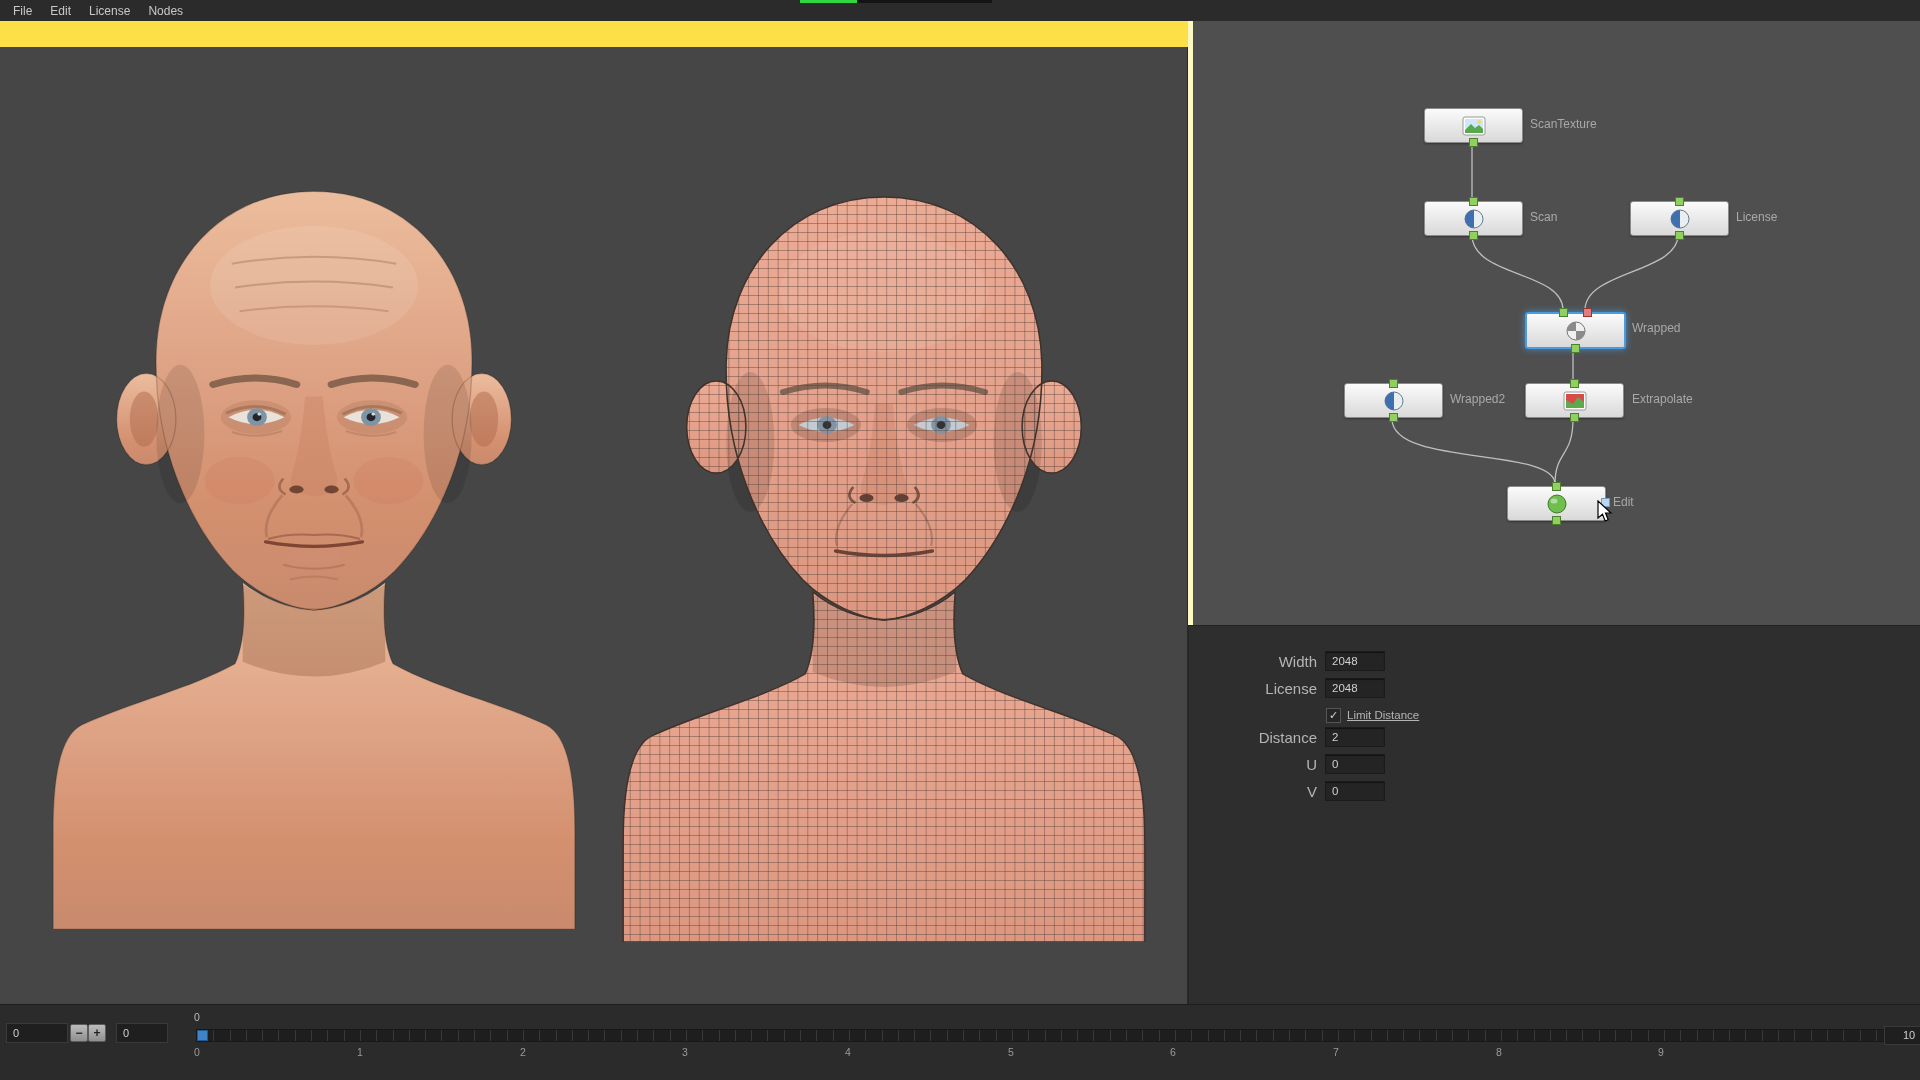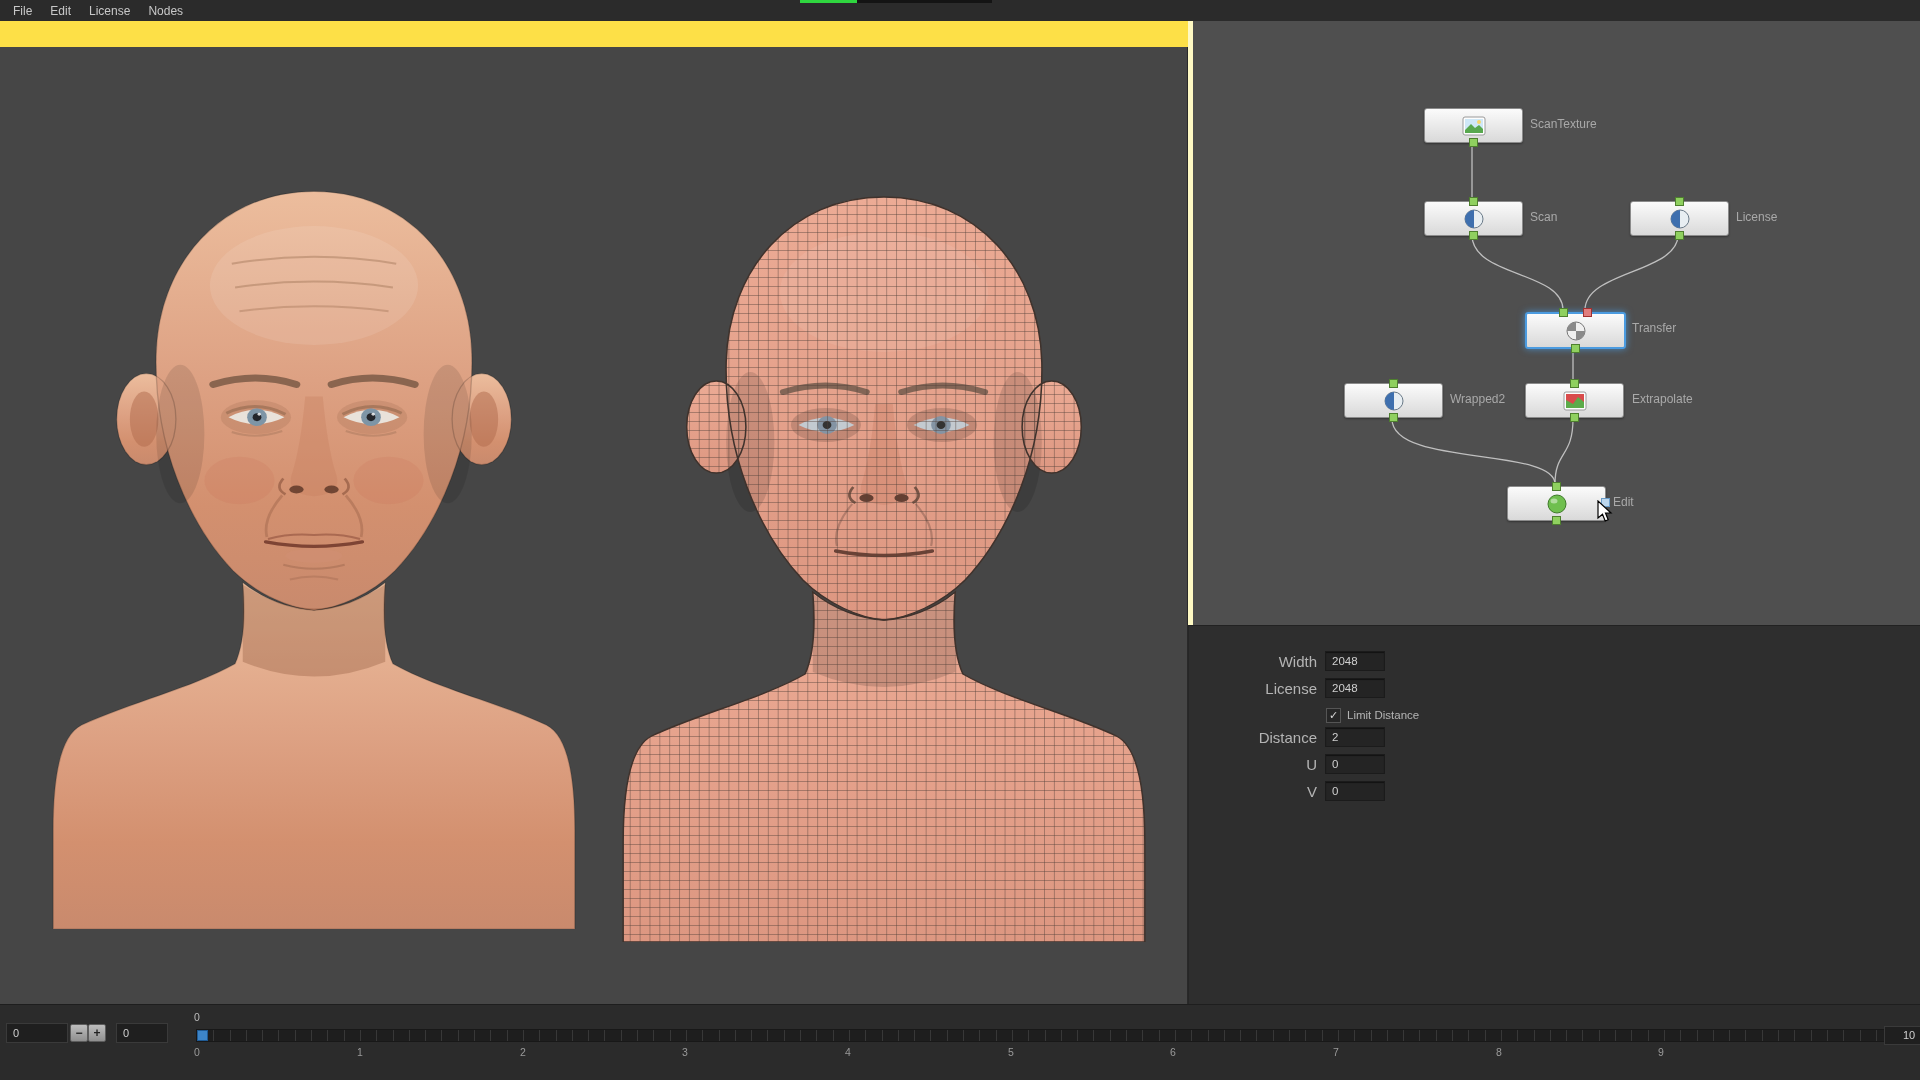--- a/index.html
+++ b/index.html
@@ -41,21 +41,21 @@
 
   
   .props-panel{position:absolute;top:625px;left:1188px;width:732px;height:379px;background:#2e2e2e;
                border-left:1px solid #262626;border-top:1px solid #222;}
   .prop-row{position:absolute;left:0;width:732px;height:20px;display:flex;align-items:center;}
   .prop-label{display:inline-block;width:128px;text-align:right;color:#b4b4b4;font-size:15px;padding-right:8px;}
   .prop-input{width:52px;height:18px;line-height:18px;background:#242424;border:1px solid #1b1b1b;
               box-shadow:inset 0 1px 1px rgba(0,0,0,.5);color:#cfcfcf;font-size:11.5px;padding-left:6px;}
   .checkbox{width:13px;height:13px;background:#262626;border:1px solid #555;margin-left:137px;
             display:flex;align-items:center;justify-content:center;color:#d8d8d8;font-size:11px;}
-  .checkbox-label{color:#b4b4b4;font-size:11.5px;margin-left:6px;}
+  .checkbox-label{color:#b4b4b4;font-size:11.5px;margin-left:6px;text-decoration:underline;}
 
   
   .timeline{position:absolute;top:1004px;left:0;width:1920px;height:76px;background:#2b2b2b;
             border-top:1px solid #1e1e1e;}
   .frame-input{position:absolute;height:18px;line-height:18px;background:#1f1f1f;border:1px solid #3a3a3a;
                color:#cfcfcf;font-size:11px;padding-left:6px;}
   .tl-btn{position:absolute;width:16px;height:16px;background:linear-gradient(#bdbdbd,#8f8f8f);
           border:1px solid #5c5c5c;color:#222;font-size:12px;font-weight:bold;
           display:flex;align-items:center;justify-content:center;border-radius:2px;}
   .tl-track{position:absolute;left:196px;top:24px;width:1697px;height:11px;background:#1e1e1e;
@@ -253,21 +253,21 @@
             <g clip-path="url(#tc)" fill="#8a8a8a">
               <rect x="2" y="2" width="9" height="9"></rect>
               <rect x="11" y="11" width="9" height="9"></rect>
             </g>
           </svg>
       </span>
       <div class="conn" style="left:32px;top:-6px"></div>
       <div class="conn red" style="left:56px;top:-6px"></div>
       <div class="conn" style="left:44px;bottom:-6px"></div>
     </div>
-    <span class="node-label" style="left:439px;top:300px">Transfer</span>
+    <span class="node-label" style="left:439px;top:300px">Wrapped</span>
 
     <div class="node" style="left:151px;top:362px">
       <span class="node-icon">
         <svg width="22" height="22" viewBox="0 0 22 22">
             <circle cx="11" cy="11" r="9" fill="#e8eef2" stroke="#6a7a88"></circle>
             <path d="M11,2 a9,9 0 0,0 0,18 z" fill="#3e6fae"></path>
           </svg>
       </span>
       <div class="conn" style="left:44px;top:-5px"></div>
       <div class="conn" style="left:44px;bottom:-5px"></div>

